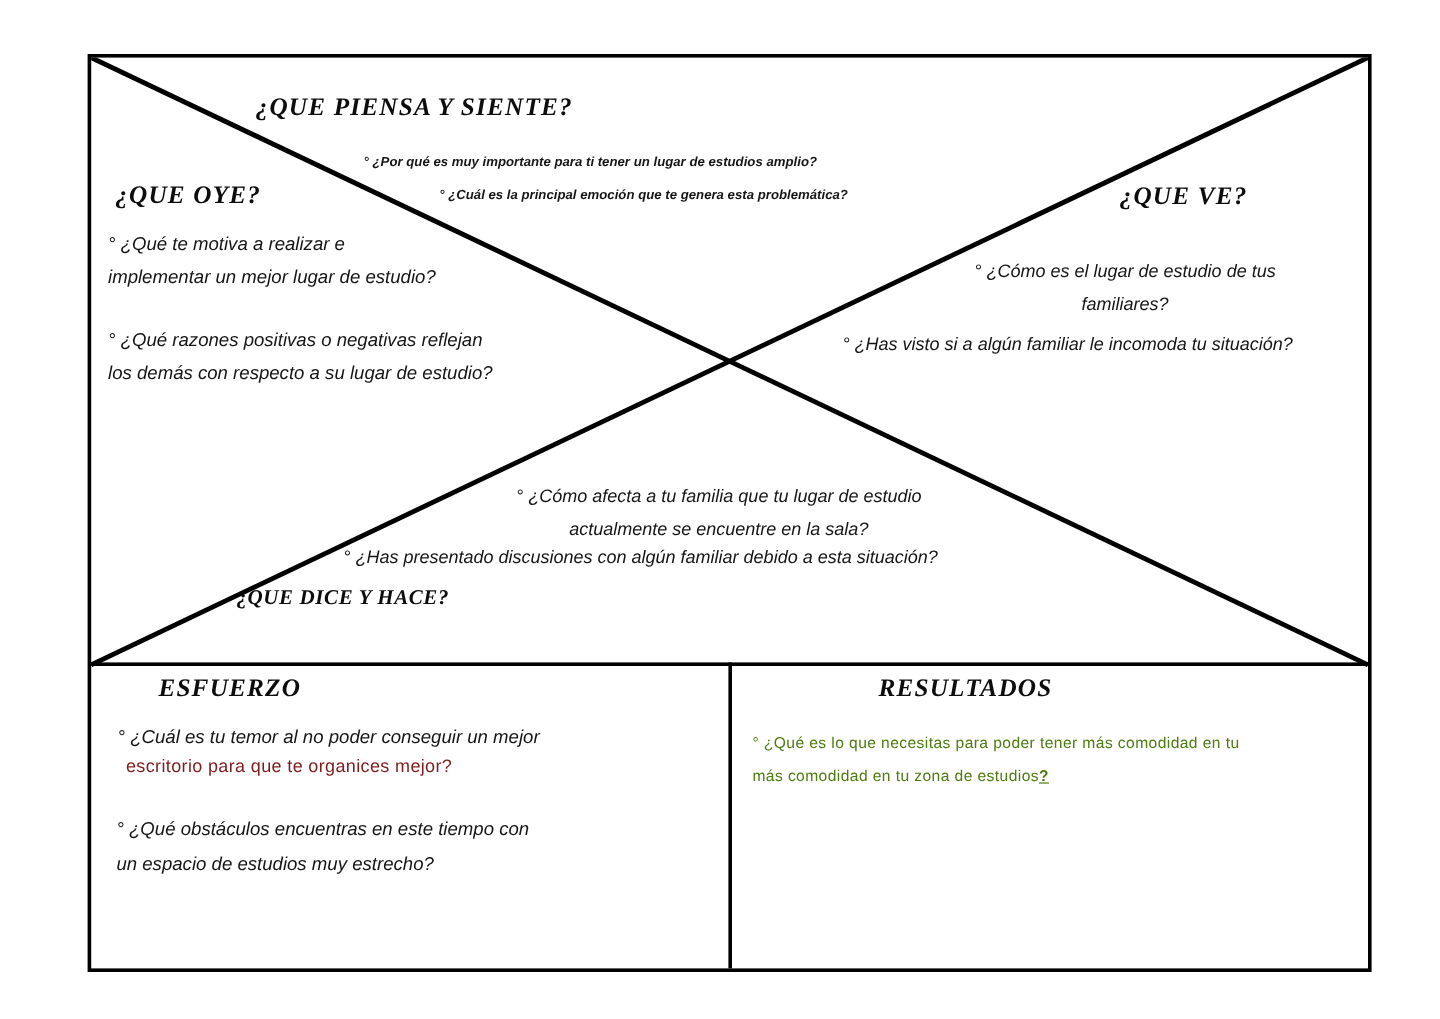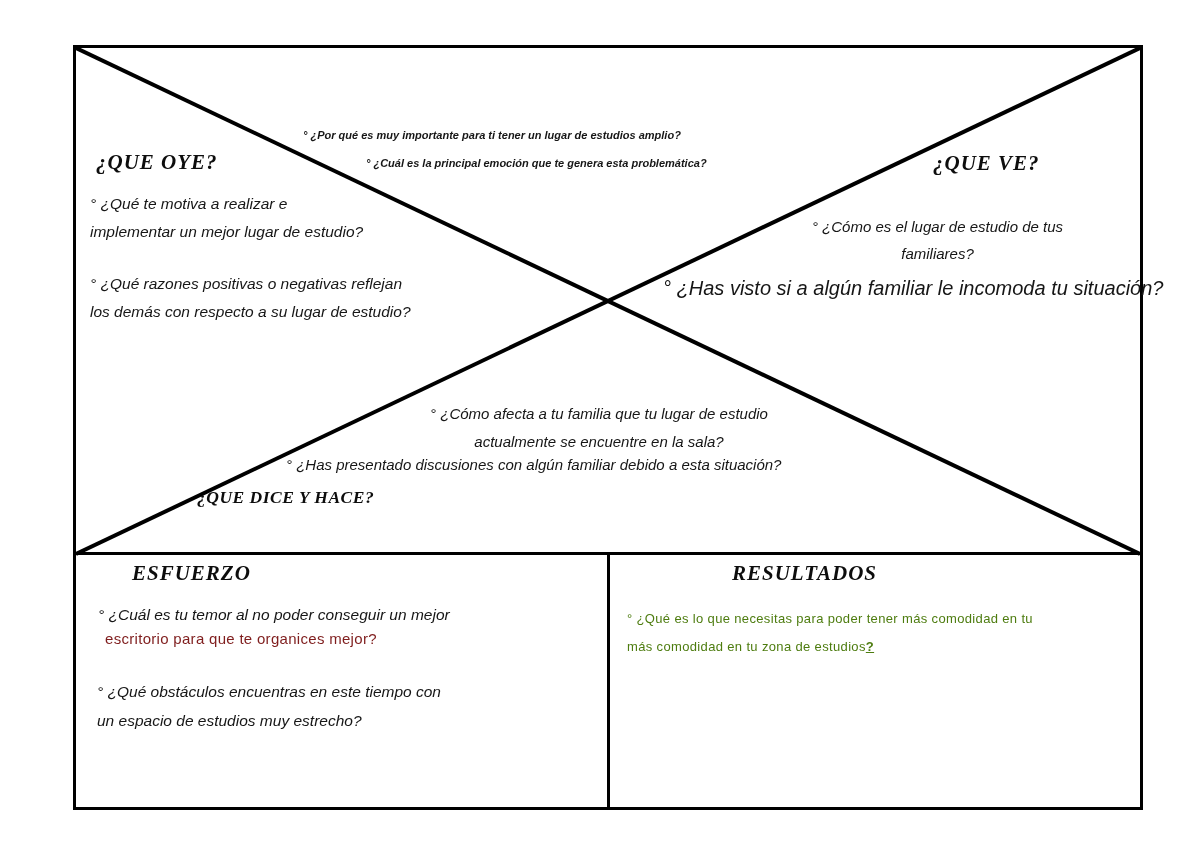--- a/index.html
+++ b/index.html
@@ -48,33 +48,34 @@
 
   <div class="outer">
     <svg class="diag-svg" viewBox="0 0 1064 759" xmlns="http://www.w3.org/2000/svg">
       <line x1="0" y1="0" x2="1064" y2="506" stroke="#000" stroke-width="4"></line>
       <line x1="1064" y1="0" x2="0" y2="506" stroke="#000" stroke-width="4"></line>
     </svg>
     <div class="hdivider"></div>
     <div class="vdivider"></div>
   </div>
 
+  <div class="h-serif" style="left:213px;top:77px;">¿QUE PIENSA Y SIENTE?</div>
   <div class="q q-sm" style="left:303px;top:121px;">° ¿Por qué es muy importante para ti tener un lugar de estudios amplio?</div>
   <div class="q q-sm" style="left:366px;top:149px;">° ¿Cuál es la principal emoción que te genera esta problemática?</div>
 
   <div class="h-serif" style="left:96px;top:150px;">¿QUE OYE?</div>
   <div class="q" style="left:90px;top:270px;">° ¿Qué razones positivas o negativas reflejan
 los demás con respecto a su lugar de estudio?</div>
   <div class="q" style="left:90px;top:190px;">° ¿Qué te motiva a realizar e
 implementar un mejor lugar de estudio?</div>
 
   <div class="h-serif" style="left:933px;top:151px;">¿QUE VE?</div>
   <div class="q centered" style="left:795px;top:213px;width:285px;font-size:15px;line-height:27px;">° ¿Cómo es el lugar de estudio de tus
 familiares?</div>
-  <div class="q" style="left:663px;top:274px;font-size:20px;">° ¿Has visto si a algún familiar le incomoda tu situación?</div>
+  <div class="q" style="left:702px;top:274px;font-size:15px;">° ¿Has visto si a algún familiar le incomoda tu situación?</div>
 
   <div class="q centered" style="left:383px;top:400px;width:432px;font-size:15px;line-height:28px;">° ¿Cómo afecta a tu familia que tu lugar de estudio
 actualmente se encuentre en la sala?</div>
   <div class="q" style="left:286px;top:451px;font-size:15px;">° ¿Has presentado discusiones con algún familiar debido a esta situación?</div>
   <div class="h-serif h-small" style="left:197px;top:487px;">¿QUE DICE Y HACE?</div>
 
   <div class="h-serif" style="left:132px;top:561px;">ESFUERZO</div>
   <div class="q" style="left:98px;top:601px;white-space:nowrap;">° ¿Cuál es tu temor al no poder conseguir un mejor</div>
   <div class="q-plain" style="left:105px;top:630px;">escritorio para que te organices mejor?</div>
   <div class="q" style="left:97px;top:677px;line-height:29px;">° ¿Qué obstáculos encuentras en este tiempo con

